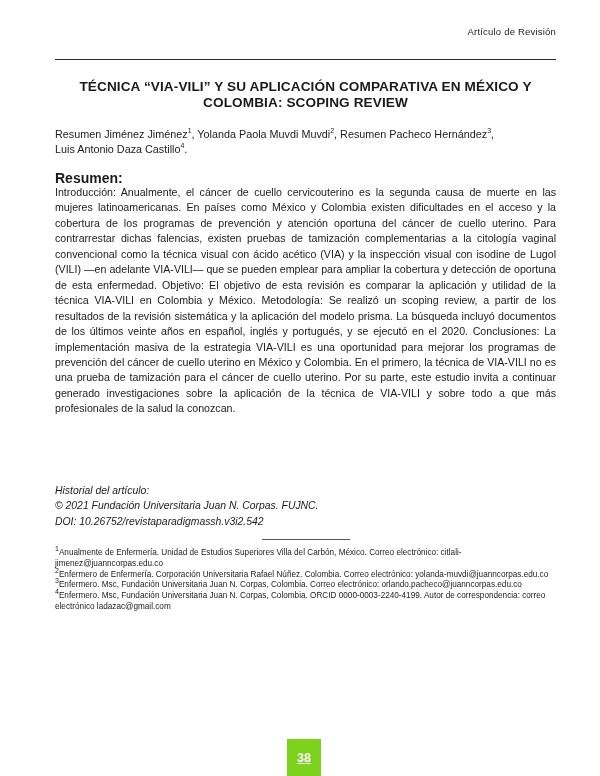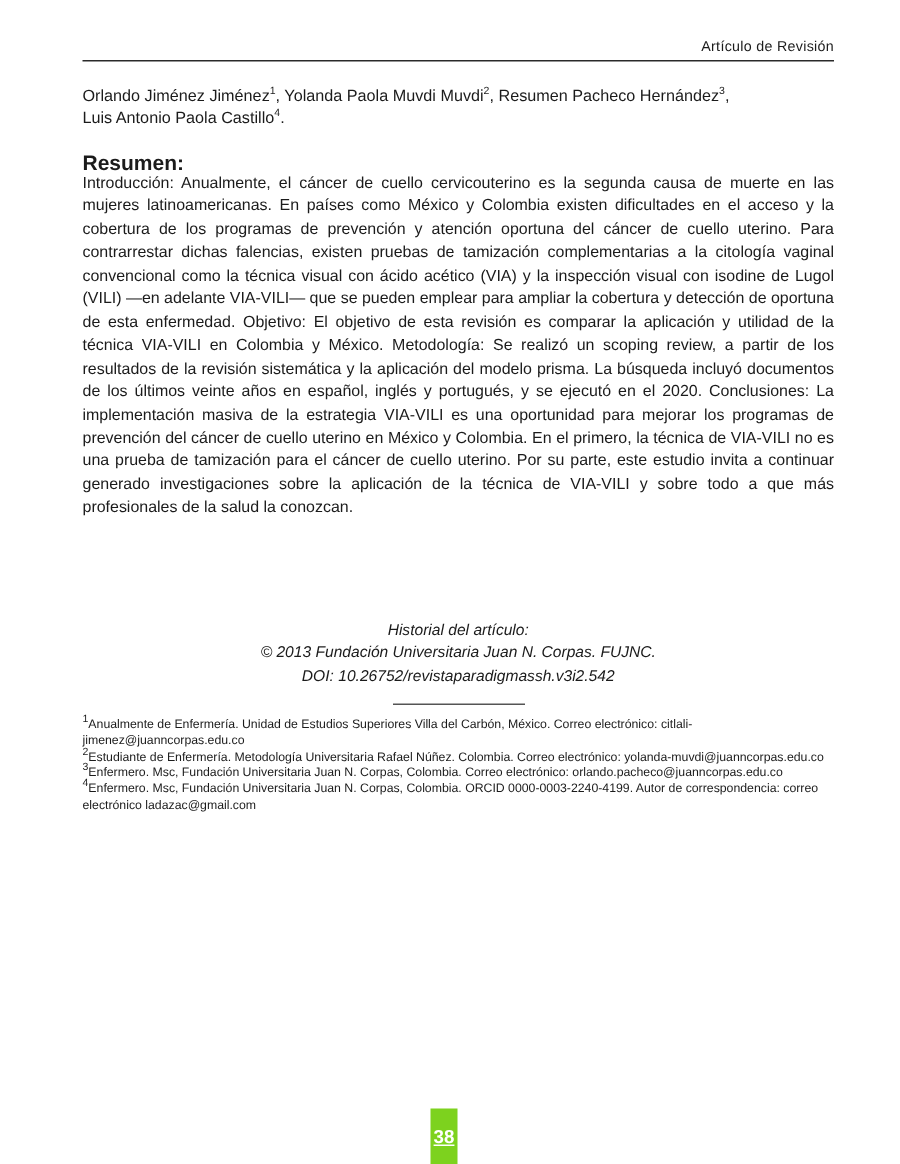--- a/index.html
+++ b/index.html
@@ -14,21 +14,21 @@
     overflow: hidden;
     box-sizing: border-box;
   }
   .content {
     padding: 26px 44px 0 55px;
   }
   .header-row {
     text-align: right;
     font-size: 9.5px;
     letter-spacing: 0.2px;
-    padding-bottom: 3px;
+    padding-bottom: 22px;
     border-bottom: 1.8px solid #2a2a2a;
   }
   .title {
     margin: 19px auto 0 auto;
     max-width: 470px;
     text-align: center;
     font-weight: bold;
     font-size: 13.6px;
     line-height: 16px;
     letter-spacing: 0.1px;
@@ -58,38 +58,37 @@
     font-size: 10.65px;
     line-height: 15.45px;
     text-align: justify;
   }
   .keywords .kw-label { font-weight: bold; }
   .history {
     margin-top: 66px;
     font-style: italic;
     font-size: 10.4px;
     line-height: 15.5px;
-    text-align: center;
   }
   .footnote-rule {
     margin-top: 10px;
     width: 88px;
     border: none;
     border-top: 1.3px solid #555;
   }
   .footnotes {
     margin-top: 5px;
     font-size: 8.2px;
     line-height: 10.7px;
   }
   .page-number-badge {
     position: absolute;
     left: 287px;
     top: 739px;
-    width: 18px;
+    width: 34px;
     height: 37px;
     display: flex;
     align-items: center;
     justify-content: center;
     color: #ffffff;
     font-weight: bold;
     font-size: 12.5px;
     background: #7dd21e;
     text-decoration: underline;
   }
@@ -97,41 +96,42 @@
 </head>
 <body>
 
 <div class="page">
   <div class="content">
 
     <div class="header-row">
       <span>Artículo de Revisión</span>
     </div>
 
+    <div class="title">TÉCNICA “VIA-VILI” Y SU APLICACIÓN COMPARATIVA EN MÉXICO Y COLOMBIA: SCOPING REVIEW</div>
 
     <div class="authors">
-      <span>Orlando Jiménez Jiménez</span><sup>1</sup><span>, </span><span>Yolanda Paola Muvdi Muvdi</span><sup>2</sup><span>, </span><span>Resumen Pacheco Hernández</span><sup>3</sup><span>,</span><br>
-      <span>Luis Antonio Paola Castillo</span><sup>4</sup><span>.</span>
+      <span>Resumen Jiménez Jiménez</span><sup>1</sup><span>, </span><span>Yolanda Paola Muvdi Muvdi</span><sup>2</sup><span>, </span><span>Resumen Pacheco Hernández</span><sup>3</sup><span>,</span><br>
+      <span>Luis Antonio Daza Castillo</span><sup>4</sup><span>.</span>
     </div>
 
     <div class="section-label">Resumen:</div>
     <div class="abstract">Introducción: Anualmente, el cáncer de cuello cervicouterino es la segunda causa de muerte en las mujeres latinoamericanas. En países como México y Colombia existen dificultades en el acceso y la cobertura de los programas de prevención y atención oportuna del cáncer de cuello uterino. Para contrarrestar dichas falencias, existen pruebas de tamización complementarias a la citología vaginal convencional como la técnica visual con ácido acético (VIA) y la inspección visual con isodine de Lugol (VILI) —en adelante VIA-VILI— que se pueden emplear para ampliar la cobertura y detección de oportuna de esta enfermedad. Objetivo: El objetivo de esta revisión es comparar la aplicación y utilidad de la técnica VIA-VILI en Colombia y México. Metodología: Se realizó un scoping review, a partir de los resultados de la revisión sistemática y la aplicación del modelo prisma. La búsqueda incluyó documentos de los últimos veinte años en español, inglés y portugués, y se ejecutó en el 2020. Conclusiones: La implementación masiva de la estrategia VIA-VILI es una oportunidad para mejorar los programas de prevención del cáncer de cuello uterino en México y Colombia. En el primero, la técnica de VIA-VILI no es una prueba de tamización para el cáncer de cuello uterino. Por su parte, este estudio invita a continuar generado investigaciones sobre la aplicación de la técnica de VIA-VILI y sobre todo a que más profesionales de la salud la conozcan.</div>
 
 
     <div class="history">
       <div>Historial del artículo:</div>
-      <div>© 2013 Fundación Universitaria Juan N. Corpas. FUJNC.</div>
+      <div>© 2021 Fundación Universitaria Juan N. Corpas. FUJNC.</div>
       <div>DOI: 10.26752/revistaparadigmassh.v3i2.542</div>
     </div>
 
     <hr class="footnote-rule">
 
     <div class="footnotes">
       <div class="footnote"><sup>1</sup><span>Anualmente de Enfermería. Unidad de Estudios Superiores Villa del Carbón, México. Correo electrónico: citlali-jimenez@juanncorpas.edu.co</span></div>
-      <div class="footnote"><sup>2</sup><span>Estudiante de Enfermería. Metodología Universitaria Rafael Núñez. Colombia. Correo electrónico: yolanda-muvdi@juanncorpas.edu.co</span></div>
+      <div class="footnote"><sup>2</sup><span>Enfermero de Enfermería. Corporación Universitaria Rafael Núñez. Colombia. Correo electrónico: yolanda-muvdi@juanncorpas.edu.co</span></div>
       <div class="footnote"><sup>3</sup><span>Enfermero. Msc, Fundación Universitaria Juan N. Corpas, Colombia. Correo electrónico: orlando.pacheco@juanncorpas.edu.co</span></div>
       <div class="footnote"><sup>4</sup><span>Enfermero. Msc, Fundación Universitaria Juan N. Corpas, Colombia. ORCID 0000-0003-2240-4199. Autor de correspondencia: correo electrónico ladazac@gmail.com</span></div>
     </div>
 
   </div>
 
   <div class="page-number-badge" style="background: rgb(125, 210, 30);">38</div>
 </div>
 
 </body></html>

